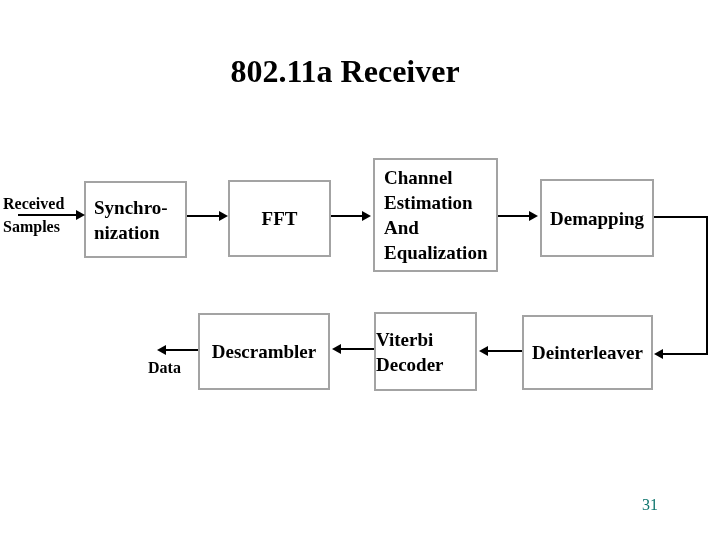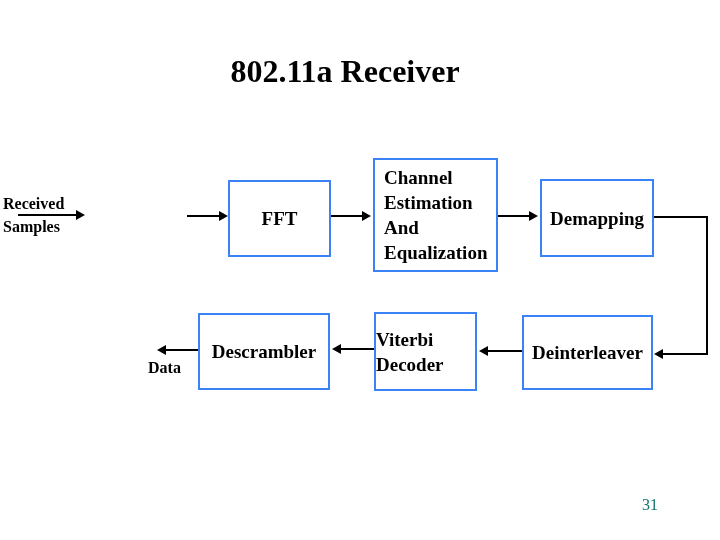--- a/index.html
+++ b/index.html
@@ -23,21 +23,21 @@
     width: 690px;
     text-align: center;
     font-size: 32px;
     font-weight: bold;
     line-height: 1.0;
     letter-spacing: 0px;
   }
   .node {
     position: absolute;
     box-sizing: border-box;
-    border: 2px solid #3b82f6;
+    border: 2px solid #a3a3a3;
     background: #ffffff;
     display: flex;
     align-items: center;
     font-size: 19px;
     font-weight: bold;
     line-height: 25px;
     white-space: pre-line;
   }
   .node.centered { justify-content: center; }
   .node.leftal   { justify-content: flex-start; text-align: left; }
@@ -91,20 +91,22 @@
 <body>
 
 <div class="slide">
 
   <div class="title">802.11a Receiver</div>
 
   <div class="free-label lbl-received">Received
 Samples</div>
   <div class="free-label lbl-data">Data</div>
 
+  <div class="node leftal n-sync">Synchro-
+nization</div>
   <div class="node centered n-fft">FFT</div>
   <div class="node leftal n-chan">Channel
 Estimation
 And
 Equalization</div>
   <div class="node centered n-demap">Demapping</div>
 
   <div class="node centered n-descr">Descrambler</div>
   <div class="node leftal n-vit">Viterbi
 Decoder</div>

